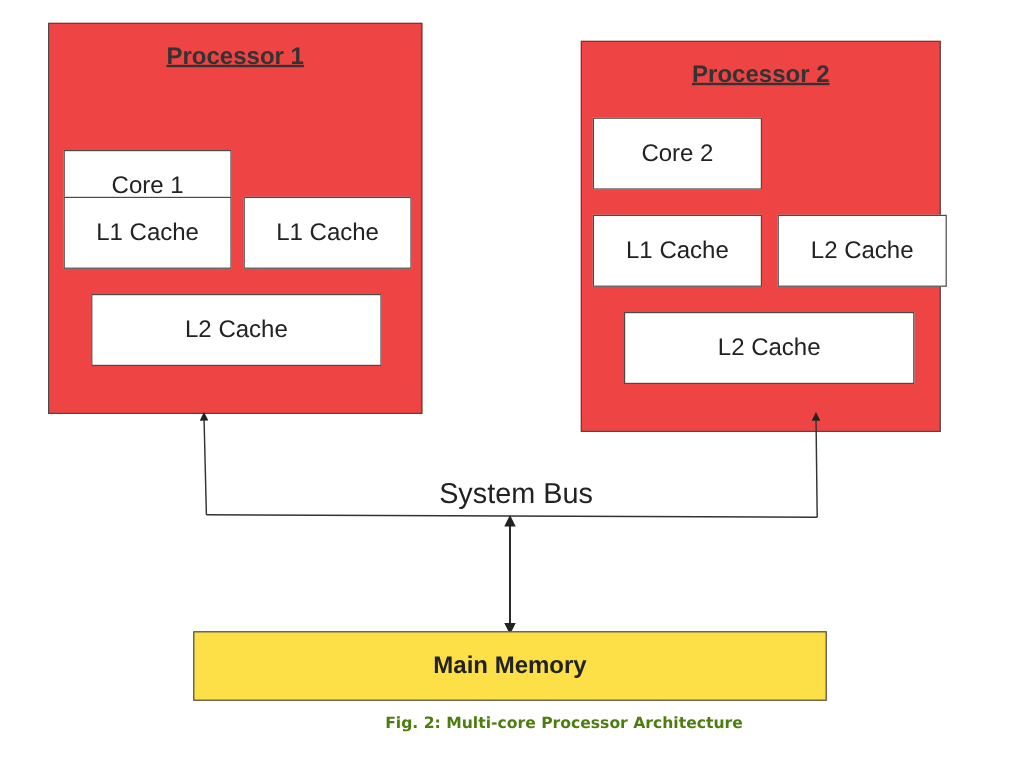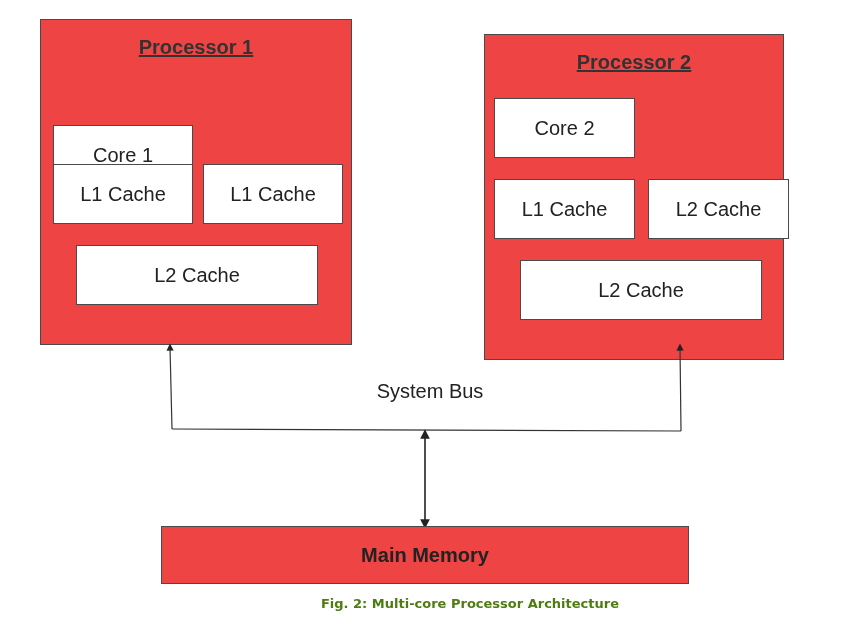--- a/index.html
+++ b/index.html
@@ -4,25 +4,25 @@
 <style>
   html, body { margin: 0; padding: 0; background: #ffffff; }
   body { width: 842px; height: 631px; position: relative; overflow: hidden;
          font-family: "Liberation Sans", sans-serif; color: #222; }
   .proc { position: absolute; background: #ef4444; border: 1px solid #4a4a4a; box-sizing: border-box; }
   .proc-title { position: absolute; left: 0; right: 0; top: 16px; text-align: center;
                 font-weight: bold; font-size: 20px; text-decoration: underline; color: #333; }
   .box { position: absolute; background: #ffffff; border: 1px solid #4a4a4a; box-sizing: border-box;
          display: flex; align-items: center; justify-content: center; font-size: 20px; color: #222; }
   .mem { position: absolute; left: 161px; top: 526px; width: 528px; height: 58px;
-         background: #ef4444; border: 1px solid #4a4a4a; box-sizing: border-box;
+         background: #fde047; border: 1px solid #4a4a4a; box-sizing: border-box;
          display: flex; align-items: center; justify-content: center;
          font-weight: bold; font-size: 20px; color: #222; }
-  .bus-label { position: absolute; left: 330px; top: 380px; width: 200px; text-align: center;
-               font-size: 20px; color: #222; }
+  .bus-label { position: absolute; left: 330px; top: 398px; width: 200px; text-align: center;
+               font-size: 24px; color: #222; }
   .caption { position: absolute; left: 290px; top: 596px; width: 360px; text-align: center;
              font-family: "DejaVu Sans", sans-serif; font-weight: bold; font-size: 13px; color: #4d7c0f; }
   svg.wires { position: absolute; left: 0; top: 0; }
 </style>
 </head>
 <body>
 
 <div class="proc" style="left:40px; top:19px; width:312px; height:326px;">
   <div class="proc-title">Processor 1</div>
   <div class="box" style="left:12px; top:63px; width:140px; height:60px;margin-top:42px;">Core 1</div>

